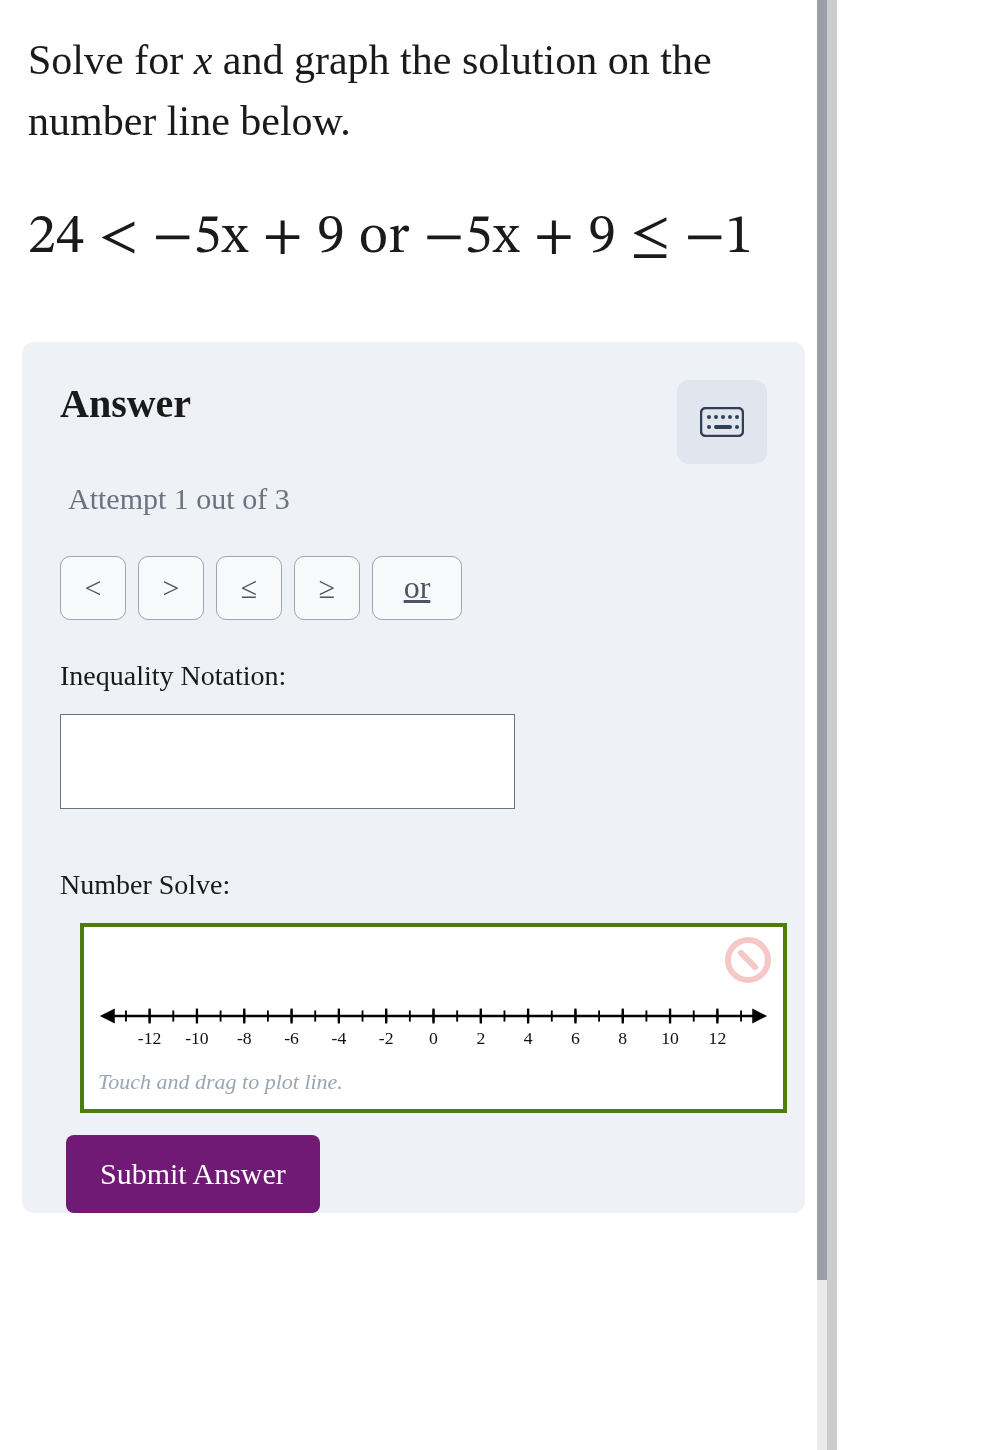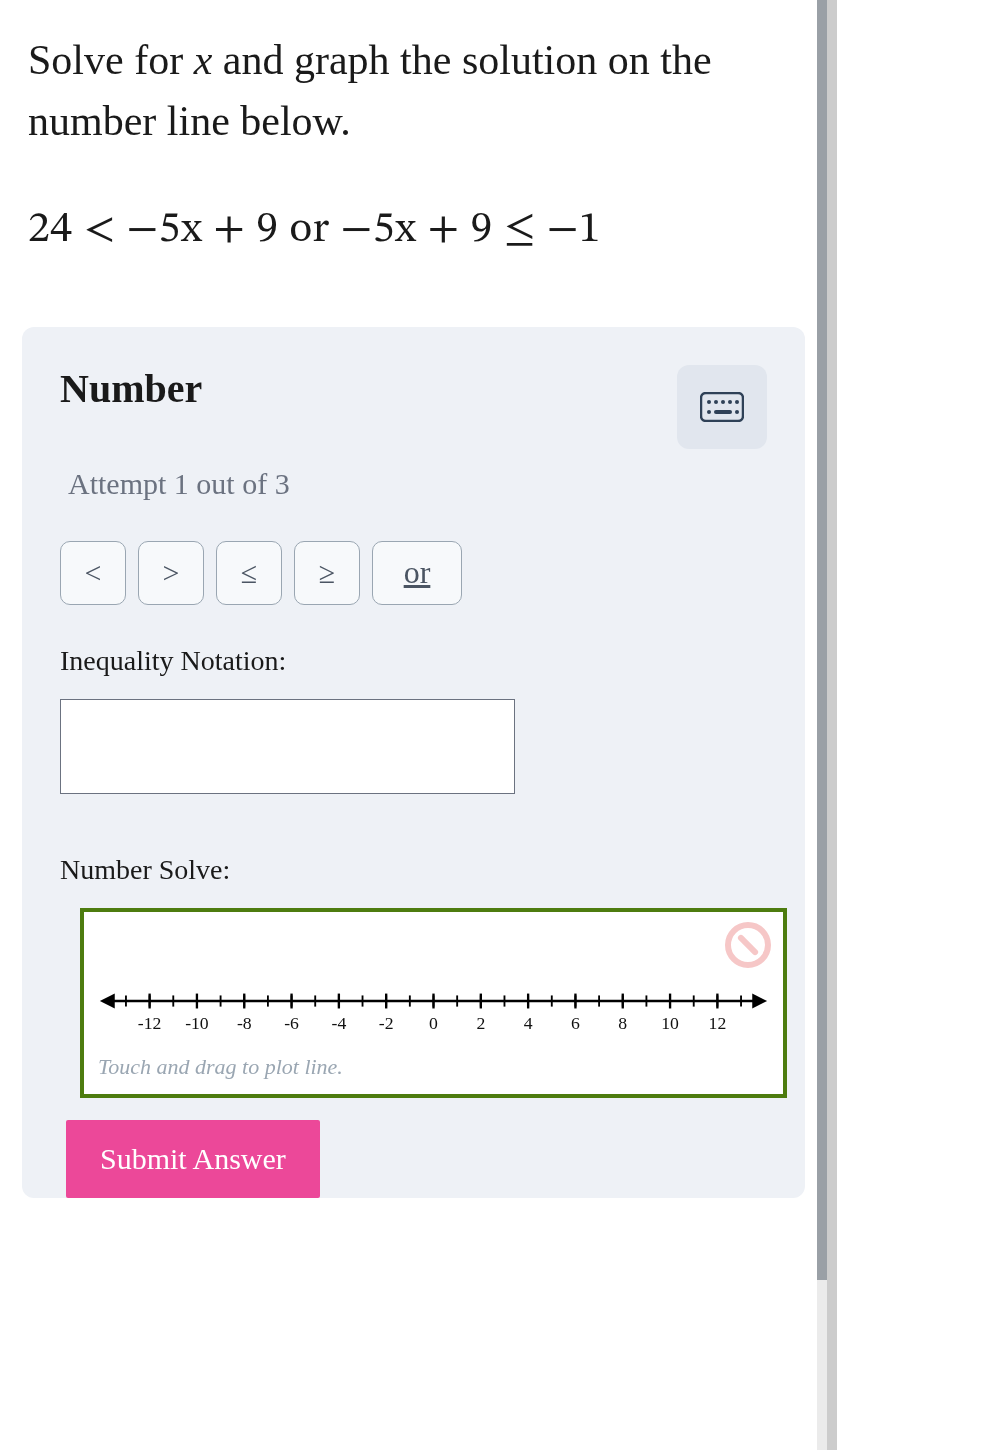--- a/index.html
+++ b/index.html
@@ -29,21 +29,21 @@
     background: #ebebeb;
   }
   .question {
     font-size: 42px;
     line-height: 1.45;
     margin: 0 0 40px 0;
   }
   .question .mi { font-style: italic; font-family: 'Georgia', serif; }
   .equation {
     font-family: 'Cambria Math', 'STIX Two Math', 'Times New Roman', serif;
-    font-size: 44px;
+    font-size: 56px;
     margin: 50px 0 70px 0;
     letter-spacing: 0.5px;
     white-space: nowrap;
   }
   .answer-card {
     background: #eef1f6;
     border-radius: 12px;
     padding: 38px 38px 0 38px;
     margin: 0 -6px;
     position: relative;
@@ -133,24 +133,24 @@
   .axis-svg { width: 100%; height: 70px; display: block; margin-top: 50px; }
   .nl-help {
     text-align: left;
     font-size: 22px;
     color: #9aa6b2;
     font-family: Georgia, serif;
     font-style: italic;
     margin-top: 4px;
   }
   .submit-btn {
-    background: #ec4899;
+    background: #701a75;
     color: #fff;
     border: none;
-    border-radius: 2px;
+    border-radius: 8px;
     font-size: 30px;
     font-family: Georgia, serif;
     padding: 22px 34px;
     margin-top: 22px;
     margin-left: 6px;
     cursor: pointer;
   }
 </style>
 </head>
 <body>
@@ -160,21 +160,21 @@
   <div class="scroll-indicator"></div>
 
   <p class="question">
     <span>Solve for </span><span class="mi">x</span><span> and graph the solution on the number line below.</span>
   </p>
 
   <div class="equation">24 &lt; −5x + 9   or   −5x + 9 ≤ −1</div>
 
   <div class="answer-card">
     <div class="answer-head">
-      <h2 class="answer-title">Number</h2>
+      <h2 class="answer-title">Answer</h2>
       <button class="kb-btn">
         <svg viewBox="0 0 44 30">
           <rect x="1" y="1" width="42" height="28" rx="5" fill="none" stroke="#2f4157" stroke-width="2.5"></rect>
           <circle cx="9" cy="10" r="2" fill="#2f4157"></circle>
             <circle cx="16" cy="10" r="2" fill="#2f4157"></circle>
             <circle cx="23" cy="10" r="2" fill="#2f4157"></circle>
             <circle cx="30" cy="10" r="2" fill="#2f4157"></circle>
             <circle cx="37" cy="10" r="2" fill="#2f4157"></circle>
           <circle cx="9" cy="20" r="2" fill="#2f4157"></circle>
             <rect x="14" y="18" width="18" height="4" rx="2" fill="#2f4157"></rect>

